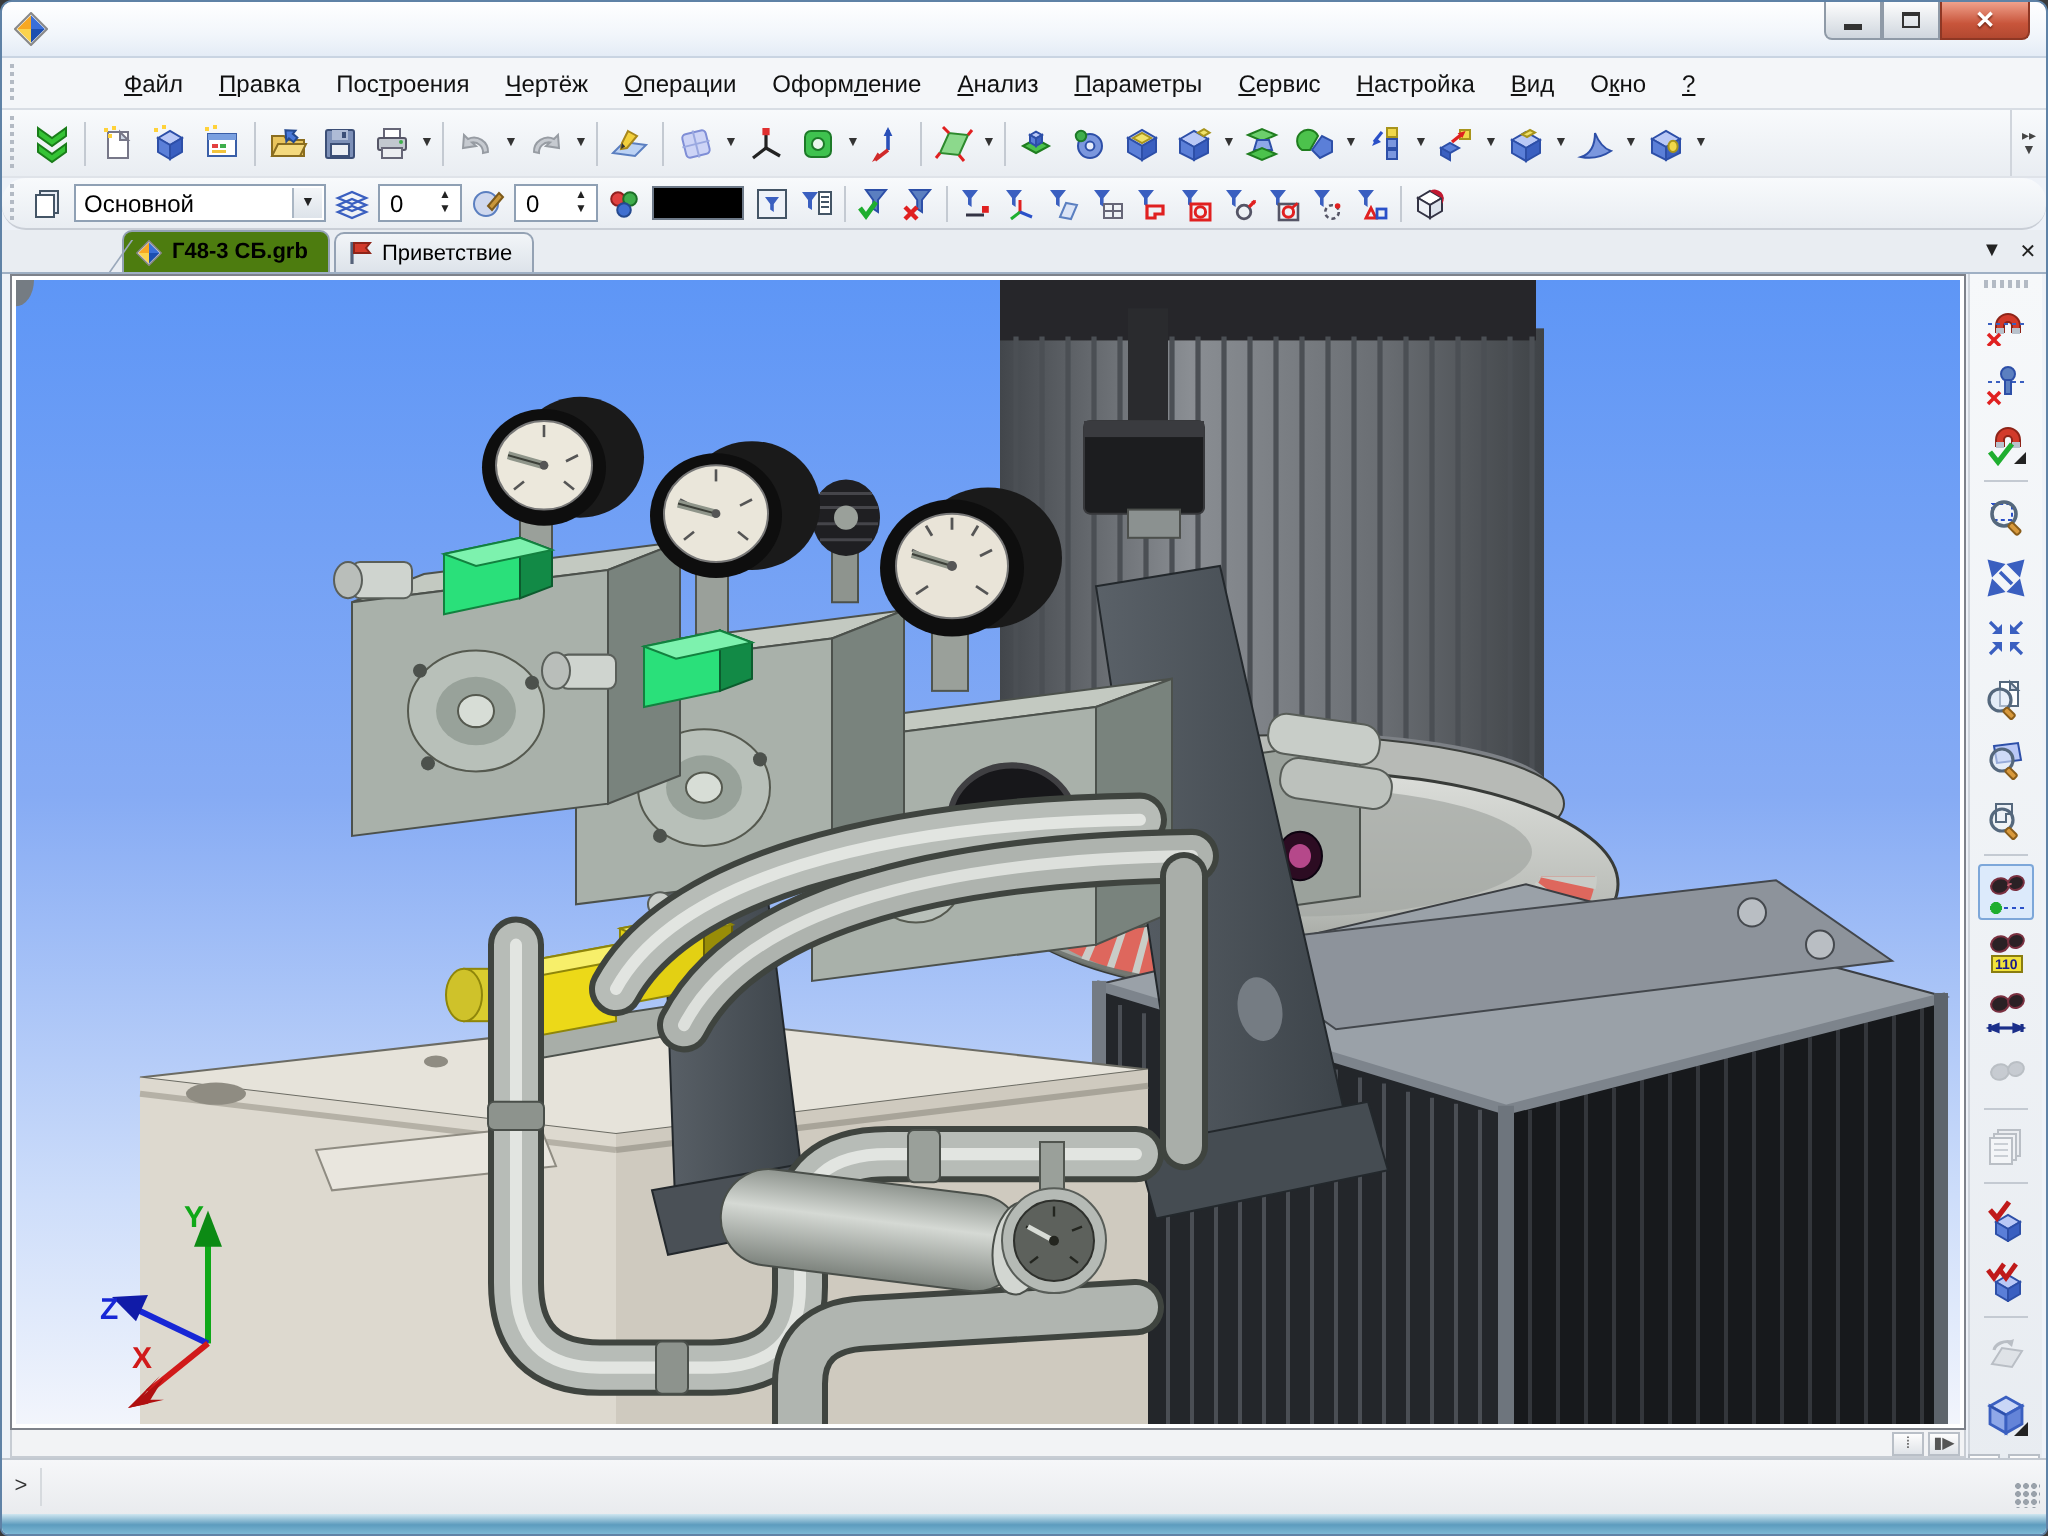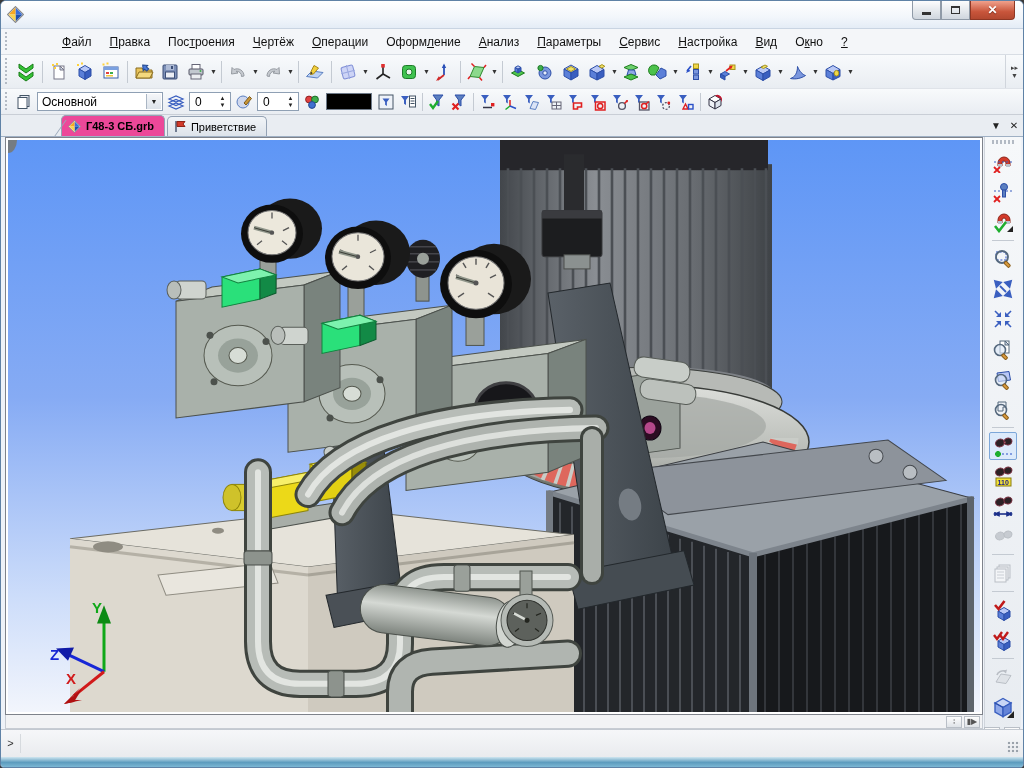--- a/index.html
+++ b/index.html
@@ -25,36 +25,36 @@
     border-bottom:1px solid #d8dde4;display:flex;align-items:center;gap:40px;}
   .grip{width:5px;height:80%;margin:0 4px 0 3px;
     background-image:repeating-linear-gradient(180deg,#b3bac4 0 2px,transparent 2px 4px);
     background-size:2px 100%;background-repeat:no-repeat;background-position:1px 0;}
   .menu-item{font-size:12px;color:#111;padding:3px 9px;cursor:default;}
   .menu-item u{text-decoration:underline;}
   
   .toolbar{position:absolute;left:0;width:100%;background:linear-gradient(#f8fafc,#e9edf2);
     display:flex;align-items:center;}
   #toolbar1{top:54px;height:34px;border-bottom:1px solid #dfe3e9;}
-  #toolbar2{top:88px;height:26px;border-bottom:1px solid #c9ced6;}
+  #toolbar2{top:88px;height:26px;border-bottom:1px solid #c9ced6;border-radius:12px;}
   .tbtn{width:26px;height:26px;display:flex;align-items:center;justify-content:center;border:1px solid transparent;border-radius:2px;}
   .tbtn.small{width:22px;height:20px;}
   .dd{width:9px;height:26px;display:flex;align-items:center;justify-content:center;font-size:7px;color:#333;}
   .tsep{width:1px;height:22px;background:#c4cad2;margin:0 3px;}
   .tsep2{width:1px;height:18px;background:#c4cad2;margin:0 3px;}
   #combo-page{width:126px;height:19px;background:#fff;border:1px solid #8fa0b4;display:flex;align-items:center;font-size:12px;padding-left:4px;position:relative;margin:0 2px;}
   #combo-page .arrow{position:absolute;right:1px;top:1px;bottom:1px;width:15px;background:linear-gradient(#f4f6f9,#dde3ea);border-left:1px solid #aab6c4;display:flex;align-items:center;justify-content:center;font-size:7px;color:#222;}
   .spin{width:42px;height:19px;background:#fff;border:1px solid #8fa0b4;font-size:12px;display:flex;align-items:center;padding-left:5px;position:relative;margin:0 2px;}
   .spin .updown{position:absolute;right:1px;top:0;bottom:0;width:13px;display:flex;flex-direction:column;align-items:center;justify-content:center;font-size:6px;color:#222;line-height:1.1;}
   #swatch{width:46px;height:17px;background:#000;border:1px solid #6d7988;margin:0 3px;}
   
   #tabbar{position:absolute;left:0;top:114px;width:100%;height:22px;background:#e9edf2;border-bottom:1px solid #9fb0c4;display:flex;align-items:flex-end;}
   #tab-slant{width:26px;height:16px;margin-left:34px;border-right:1px solid #9aa8ba;transform:skewX(-35deg);}
   .tab{height:20px;display:flex;align-items:center;padding:0 10px 0 6px;font-size:11px;border:1px solid #94a2b4;border-bottom:none;border-radius:5px 5px 0 0;margin-right:2px;background:linear-gradient(#f2f5f8,#dde3ea);}
-  .tab.active{background:#ec4899;font-weight:bold;height:21px;}
+  .tab.active{background:#4d7c0f;font-weight:bold;height:21px;}
   .tab .ticon{margin-right:5px;display:flex;}
   #tabbar-right{margin-left:auto;display:flex;align-items:center;height:100%;}
   .tabctl{width:18px;height:18px;display:flex;align-items:center;justify-content:center;font-size:10px;color:#222;}
   
   #canvas{position:absolute;left:4px;top:136px;width:978px;height:578px;
     border:1px solid #7e828a;background:#fff;padding:2px;}
   #scene{width:100%;height:100%;display:block;}
   #hstrip{position:absolute;left:4px;top:714px;width:978px;height:14px;background:#f2f3f5;border:1px solid #c7ccd3;border-top:none;display:flex;justify-content:flex-end;align-items:center;}
   .hbtn{width:16px;height:12px;display:flex;align-items:center;justify-content:center;font-size:8px;color:#555;background:linear-gradient(#fdfdfd,#dfe3e8);border:1px solid #b9bfc7;margin-right:2px;}
   

